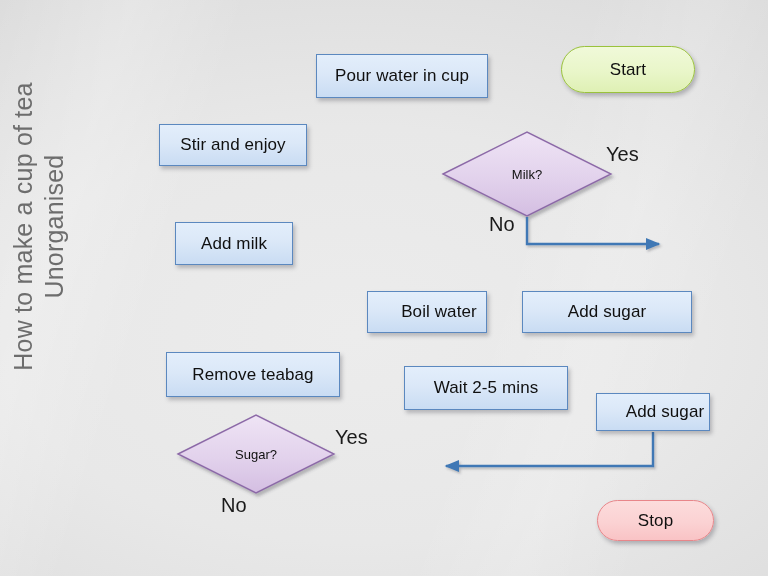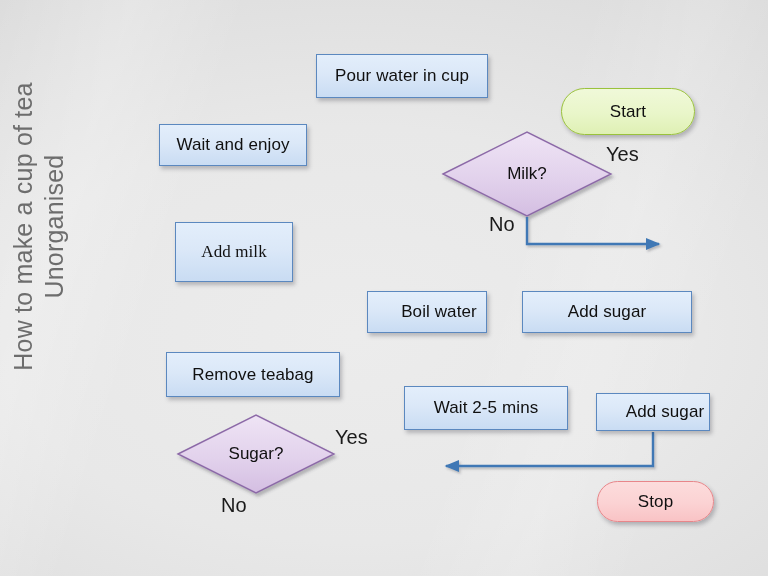--- a/index.html
+++ b/index.html
@@ -76,35 +76,35 @@
     background: linear-gradient(to bottom, #e3eefb 0%, #dbe8f8 45%, #c9dcf3 100%);
     box-shadow: 2px 3px 4px rgba(60,60,70,0.30);
   }
   .node.terminator {
     border-radius: 999px;
     box-shadow: 2px 3px 4px rgba(60,60,70,0.32);
   }
   .node.start {
     border: 1.5px solid #9ac23c;
     background: linear-gradient(to bottom, #f0f9d9 0%, #e9f6c9 55%, #dff0b4 100%);
-    margin-top: 42px;
   }
   .node.stop {
     border: 1.5px solid #e8868a;
     background: linear-gradient(to bottom, #fcdcdc 0%, #fbd2d3 55%, #f9c3c5 100%);
+    margin-top: 19px;
   }
 
   
   .decision-label {
     position: absolute;
     display: flex;
     align-items: center;
     justify-content: center;
     color: #101010;
-    font-size: 17px;
+    font-size: 13px;
     pointer-events: none;
   }
 
   .edge-label {
     position: absolute;
     color: #1a1a1a;
     font-size: 20px;
     white-space: nowrap;
   }
 </style>
@@ -152,27 +152,27 @@
         <path d="M 487 411 L 487 432" fill="none" stroke="#3f78b5" stroke-width="2.4" marker-end="url(#arrowhead)" filter="url(#lineShadow)"></path>
         <path d="M 335 454 L 400 454" fill="none" stroke="#3f78b5" stroke-width="2.4" marker-end="url(#arrowhead)" filter="url(#lineShadow)"></path>
         <path d="M 255 494 L 255 530" fill="none" stroke="#3f78b5" stroke-width="2.4" marker-end="url(#arrowhead)" filter="url(#lineShadow)"></path>
         <path d="M 653 432 L 653 466 L 446 466" fill="none" stroke="#3f78b5" stroke-width="2.4" marker-end="url(#arrowhead)" filter="url(#lineShadow)"></path>
       </g>
   </svg>
 
   <div id="node-layer">
       <div class="node terminator start" style="left: 561px; top: 46px; width: 134px; height: 47px;">Start</div>
       <div class="node process" style="left: 316px; top: 54px; width: 172px; height: 44px;">Pour water in cup</div>
-      <div class="node process" style="left: 159px; top: 124px; width: 148px; height: 42px;">Wait and enjoy</div>
+      <div class="node process" style="left: 159px; top: 124px; width: 148px; height: 42px;">Stir and enjoy</div>
       <div class="decision-label" style="left: 443px; top: 132px; width: 168px; height: 84px;">Milk?</div>
-      <div class="node process" style="left: 175px; top: 222px; width: 118px; height: 60px; font-family: Liberation Serif, serif;">Add milk</div>
+      <div class="node process" style="left: 175px; top: 222px; width: 118px; height: 43px;">Add milk</div>
       <div class="node process" style="left: 367px; top: 291px; width: 120px; height: 42px; padding-left: 24px;">Boil water</div>
       <div class="node process" style="left: 522px; top: 291px; width: 170px; height: 42px;">Add sugar</div>
       <div class="node process" style="left: 166px; top: 352px; width: 174px; height: 45px;">Remove teabag</div>
-      <div class="node process" style="left: 404px; top: 366px; width: 164px; height: 44px; margin-top: 20px;">Wait 2-5 mins</div>
+      <div class="node process" style="left: 404px; top: 366px; width: 164px; height: 44px;">Wait 2-5 mins</div>
       <div class="node process" style="left: 596px; top: 393px; width: 114px; height: 38px; padding-left: 24px;">Add sugar</div>
       <div class="decision-label" style="left: 178px; top: 415px; width: 156px; height: 78px;">Sugar?</div>
       <div class="node terminator stop" style="left: 597px; top: 481px; width: 117px; height: 41px;">Stop</div>
     </div>
   <div id="edge-label-layer">
       <div class="edge-label" style="left: 606px; top: 143px;">Yes</div>
       <div class="edge-label" style="left: 489px; top: 213px;">No</div>
       <div class="edge-label" style="left: 335px; top: 426px;">Yes</div>
       <div class="edge-label" style="left: 221px; top: 494px;">No</div>
     </div>

